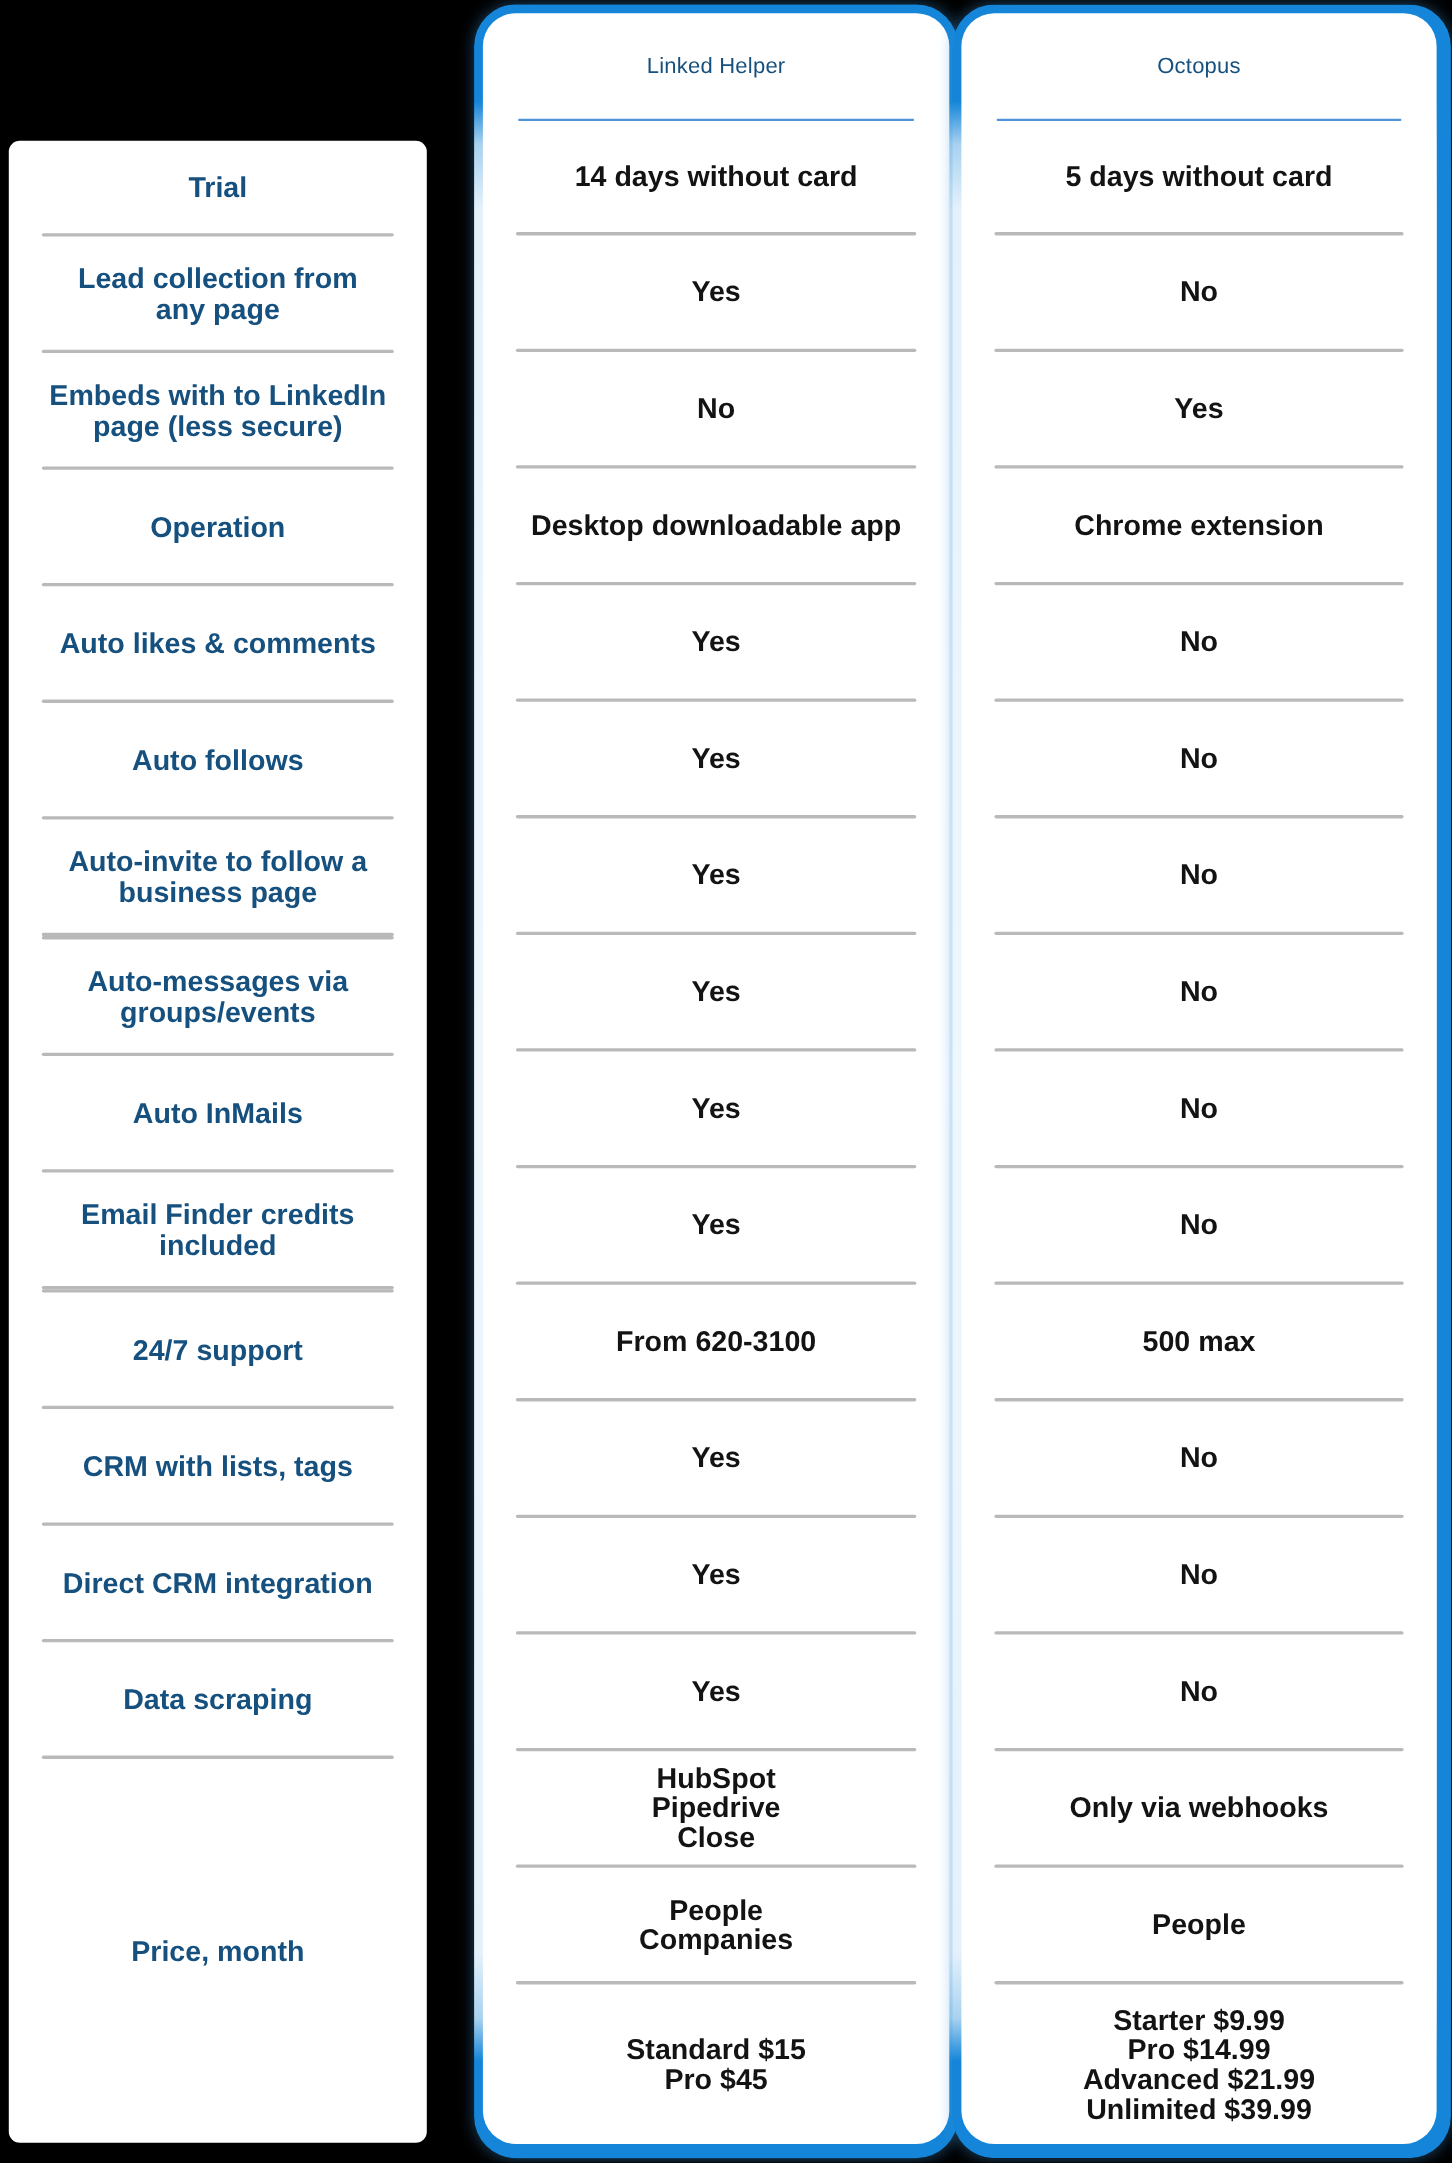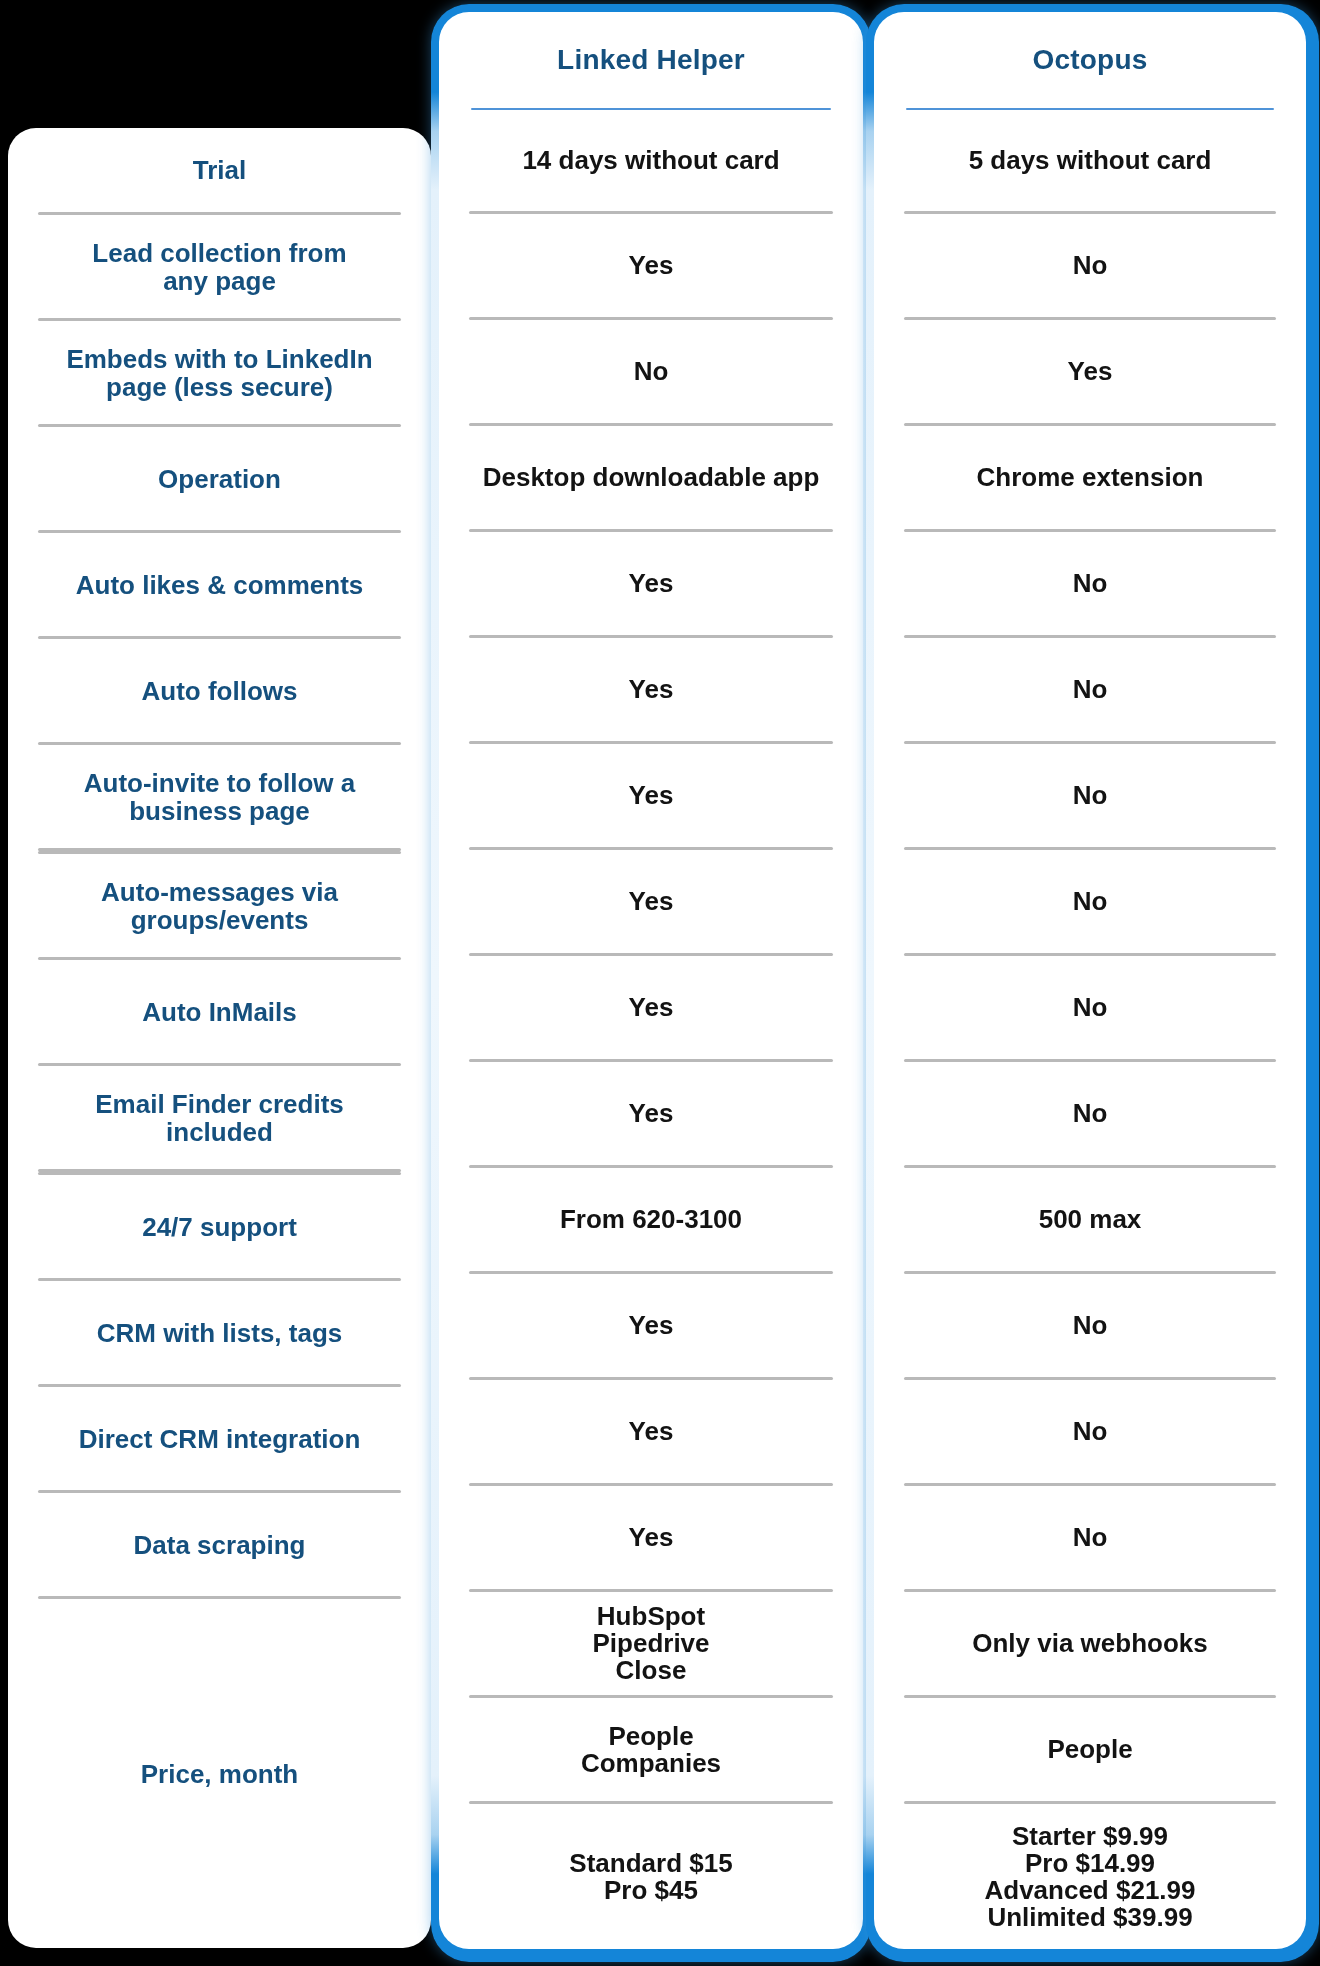--- a/index.html
+++ b/index.html
@@ -15,22 +15,22 @@
   body{
     width:1320px;height:1966px;
     background:var(--page-bg,#000);
     font-family:"Liberation Sans","DejaVu Sans",sans-serif;
     position:relative;overflow:hidden;
   }
   .stage{position:absolute;inset:0;}
 
   
   .card-left{
-    position:absolute;left:8px;top:128px;width:423px;height:1820px;
-    background:var(--card-bg,#fff);border-radius:28px;
+    position:absolute;left:8px;top:128px;width:380px;height:1820px;
+    background:var(--card-bg,#fff);border-radius:10px;
     display:flex;flex-direction:column;overflow:hidden;
   }
 
   
   .blue-wrap{
     position:absolute;top:4px;height:1958px;
     border-radius:38px;box-sizing:border-box;
     background:linear-gradient(180deg,
       var(--accent-blue,#1485d8) 0%,
       var(--accent-blue,#1485d8) 4.5%,
@@ -64,21 +64,21 @@
   }
   .card-inner{
     width:100%;height:100%;background:var(--card-bg,#fff);
     border-radius:30px;display:flex;flex-direction:column;overflow:hidden;
   }
 
   .card-header{
     flex:0 0 96px;display:flex;align-items:center;justify-content:center;
   }
   .title{
-    color:var(--label-blue,#15507e);font-size:28px;font-weight:700;letter-spacing:.2px;
+    color:var(--label-blue,#15507e);font-size:20px;font-weight:400;letter-spacing:.2px;
   }
   .underline{
     flex:0 0 2px;height:2px;margin:0 32px;border-radius:2px;
     background:var(--underline-blue,#4f93d8);
   }
 
   .rows{flex:1 1 auto;display:flex;flex-direction:column;min-height:0;}
   .divider{flex:0 0 3px;height:3px;margin:0 30px;background:var(--divider-gray,#b9b9b9);border-radius:2px;}
   .row{
     flex:0 0 103px;display:flex;flex-direction:column;

